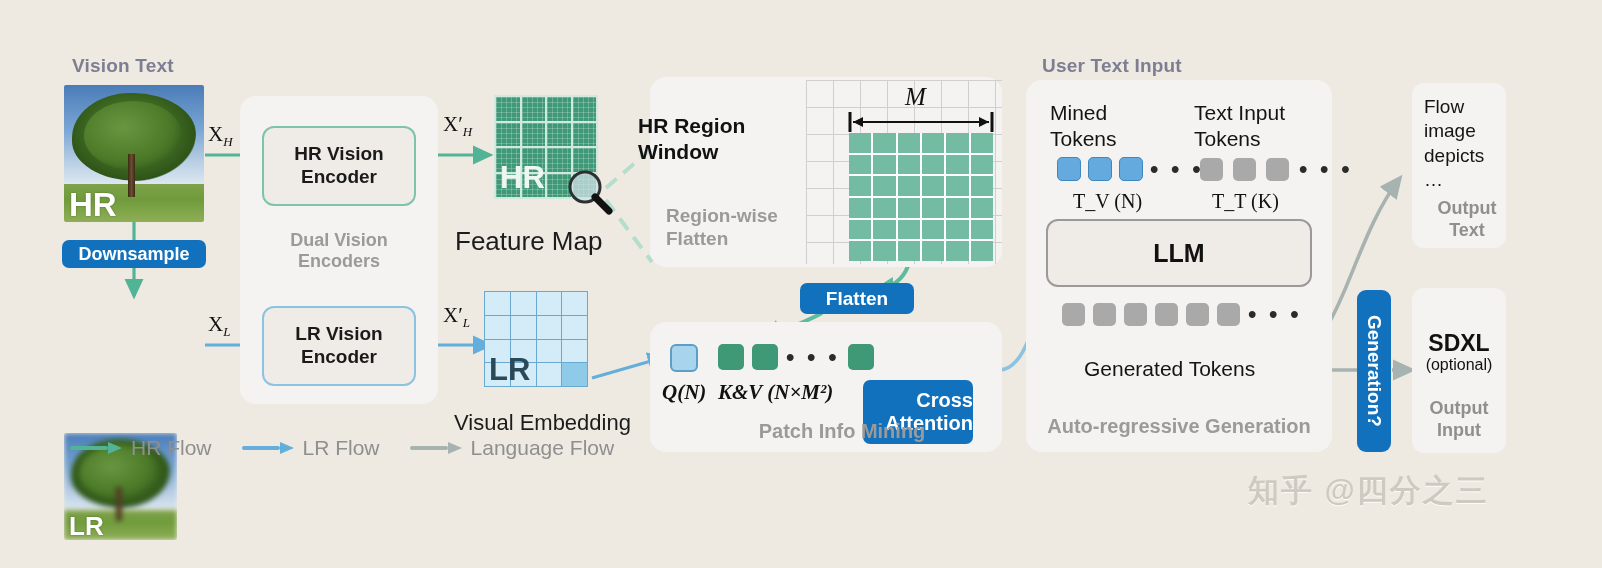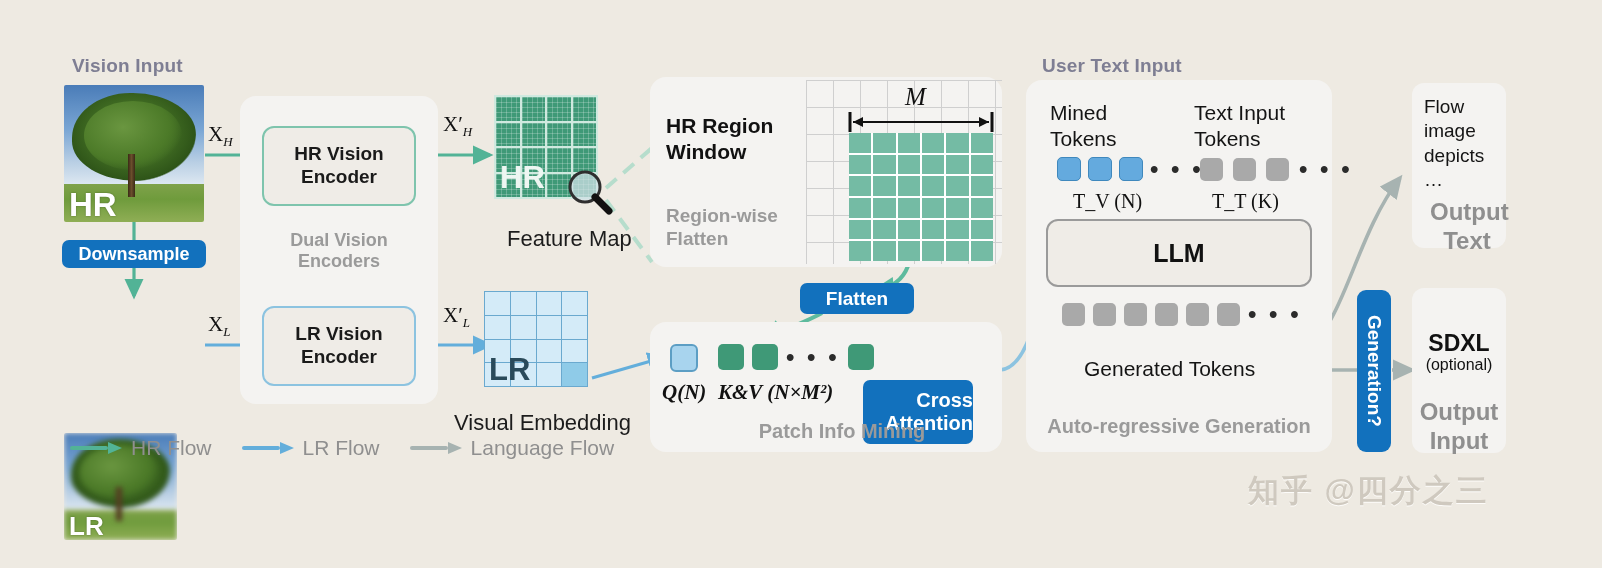--- a/index.html
+++ b/index.html
@@ -148,21 +148,21 @@
 
   .llm-box {
     background:#efece7; border:2.5px solid #9a9a9a; border-radius:12px;
     display:flex; align-items:center; justify-content:center;
     font-weight:bold; font-size:25px; color:#111;
   }
   .out-panel {
     background:#f4f3f1; border-radius:12px;
   }
   .out-text { font-size:19px; color:#141414; line-height:1.28; }
-  .out-cap { color:#8f8f8f; font-weight:bold; font-size:24px; line-height:1.2; }
+  .out-cap { color:#8f8f8f; font-weight:bold; font-size:18px; line-height:1.2; }
 
   .vert-pill {
     background:#1271bd; border-radius:9px;
     display:flex; align-items:center; justify-content:center;
   }
   .vert-pill span {
     color:#fff; font-weight:bold; font-size:19px;
     writing-mode: vertical-rl;
   }
   .magnifier { position:absolute; }
@@ -211,21 +211,21 @@
     <path d="M1000,370 C1030,368 1046,300 1052,180" stroke="#8cc3e0" stroke-width="3.6" fill="none" marker-end="url(#ahB)"></path>
 
     <path d="M1140,90 C1168,102 1182,120 1198,132" stroke="#a7b3b1" stroke-width="3.6" fill="none" marker-end="url(#ahL)"></path>
 
     <path d="M1300,345 C1340,345 1352,240 1400,178" stroke="#a7b3b1" stroke-width="3.6" fill="none" marker-end="url(#ahL)"></path>
 
     <path d="M1310,370 L1357,370" stroke="#a7b3b1" stroke-width="3.6" fill="none"></path>
     <path d="M1392,370 L1412,370" stroke="#a7b3b1" stroke-width="3.6" fill="none" marker-end="url(#ahL)"></path>
   </svg>
 
-  <div class="abs section-title" style="left:72px; top:55px;">Vision Input</div>
+  <div class="abs section-title" style="left:72px; top:55px;">Vision Text</div>
 
   <div class="abs photo" style="left:64px; top:85px; width:140px; height:137px;">
     <div class="sky"></div>
     <div class="grass"></div>
     <div class="canopy"></div>
     <div class="canopy2"></div>
     <div class="trunk"></div>
     <div class="tag" style="font-size:33px;">HR</div>
   </div>
 
@@ -283,21 +283,21 @@
       <div class="cell"></div>
       <div class="cell"></div>
     </div>
   <div class="abs" style="left:500px; top:160px; font-size:31px; font-weight:bold; color:#eef6f2;">HR</div>
   <div class="abs magnifier" style="left:566px; top:168px;">
     <svg width="50" height="50" viewBox="0 0 50 50">
       <circle cx="19" cy="19" r="15" fill="#cfe0e6" fill-opacity=".75" stroke="#2f2f2f" stroke-width="3"></circle>
       <line x1="29" y1="29" x2="43" y2="43" stroke="#111" stroke-width="7" stroke-linecap="round"></line>
     </svg>
   </div>
-  <div class="abs" style="left:507px; top:226px; font-size:22px; color:#1c1c1c;text-align:right;">Feature Map</div>
+  <div class="abs" style="left:455px; top:226px; font-size:26px; color:#1c1c1c;text-align:right;">Feature Map</div>
 
   <div class="abs lrgrid" id="lr-embed-grid" style="left:484px; top:291px; width:104px; height:96px; grid-template-columns:repeat(4,1fr);
               grid-template-rows:repeat(4,1fr); gap:1px;">
       <div class="c"></div>
       <div class="c"></div>
       <div class="c"></div>
       <div class="c"></div>
       <div class="c"></div>
       <div class="c"></div>
       <div class="c"></div>
@@ -308,21 +308,21 @@
       <div class="c"></div>
       <div class="c"></div>
       <div class="c"></div>
       <div class="c"></div>
       <div class="c hi"></div>
     </div>
   <div class="abs" style="left:489px; top:352px; font-size:31px; font-weight:bold; color:#2a4a5a;">LR</div>
   <div class="abs" style="left:454px; top:410px; font-size:22px; color:#1c1c1c;">Visual Embedding</div>
 
   <div class="abs panel" style="left:650px; top:77px; width:352px; height:190px;"></div>
-  <div class="abs" style="left:666px; top:113px; width:130px; font-weight:bold; font-size:21px; color:#111; line-height:1.22;">
+  <div class="abs" style="left:638px; top:113px; width:130px; font-weight:bold; font-size:21px; color:#111; line-height:1.22;">
     <span>HR Region Window</span>
   </div>
   <div class="abs" style="left:666px; top:204px; width:140px; font-weight:bold; font-size:19px; color:#9a9a9a; line-height:1.22;">
     <span>Region-wise Flatten</span>
   </div>
 
   <div class="abs dashgrid" style="left:806px; top:80px; width:196px; height:184px;"></div>
   <div class="abs mwin" id="m-window" style="left:849px; top:133px; width:144px; height:128px; grid-template-columns:repeat(6,1fr);
               grid-template-rows:repeat(6,1fr);">
       <div class="mc"></div>

